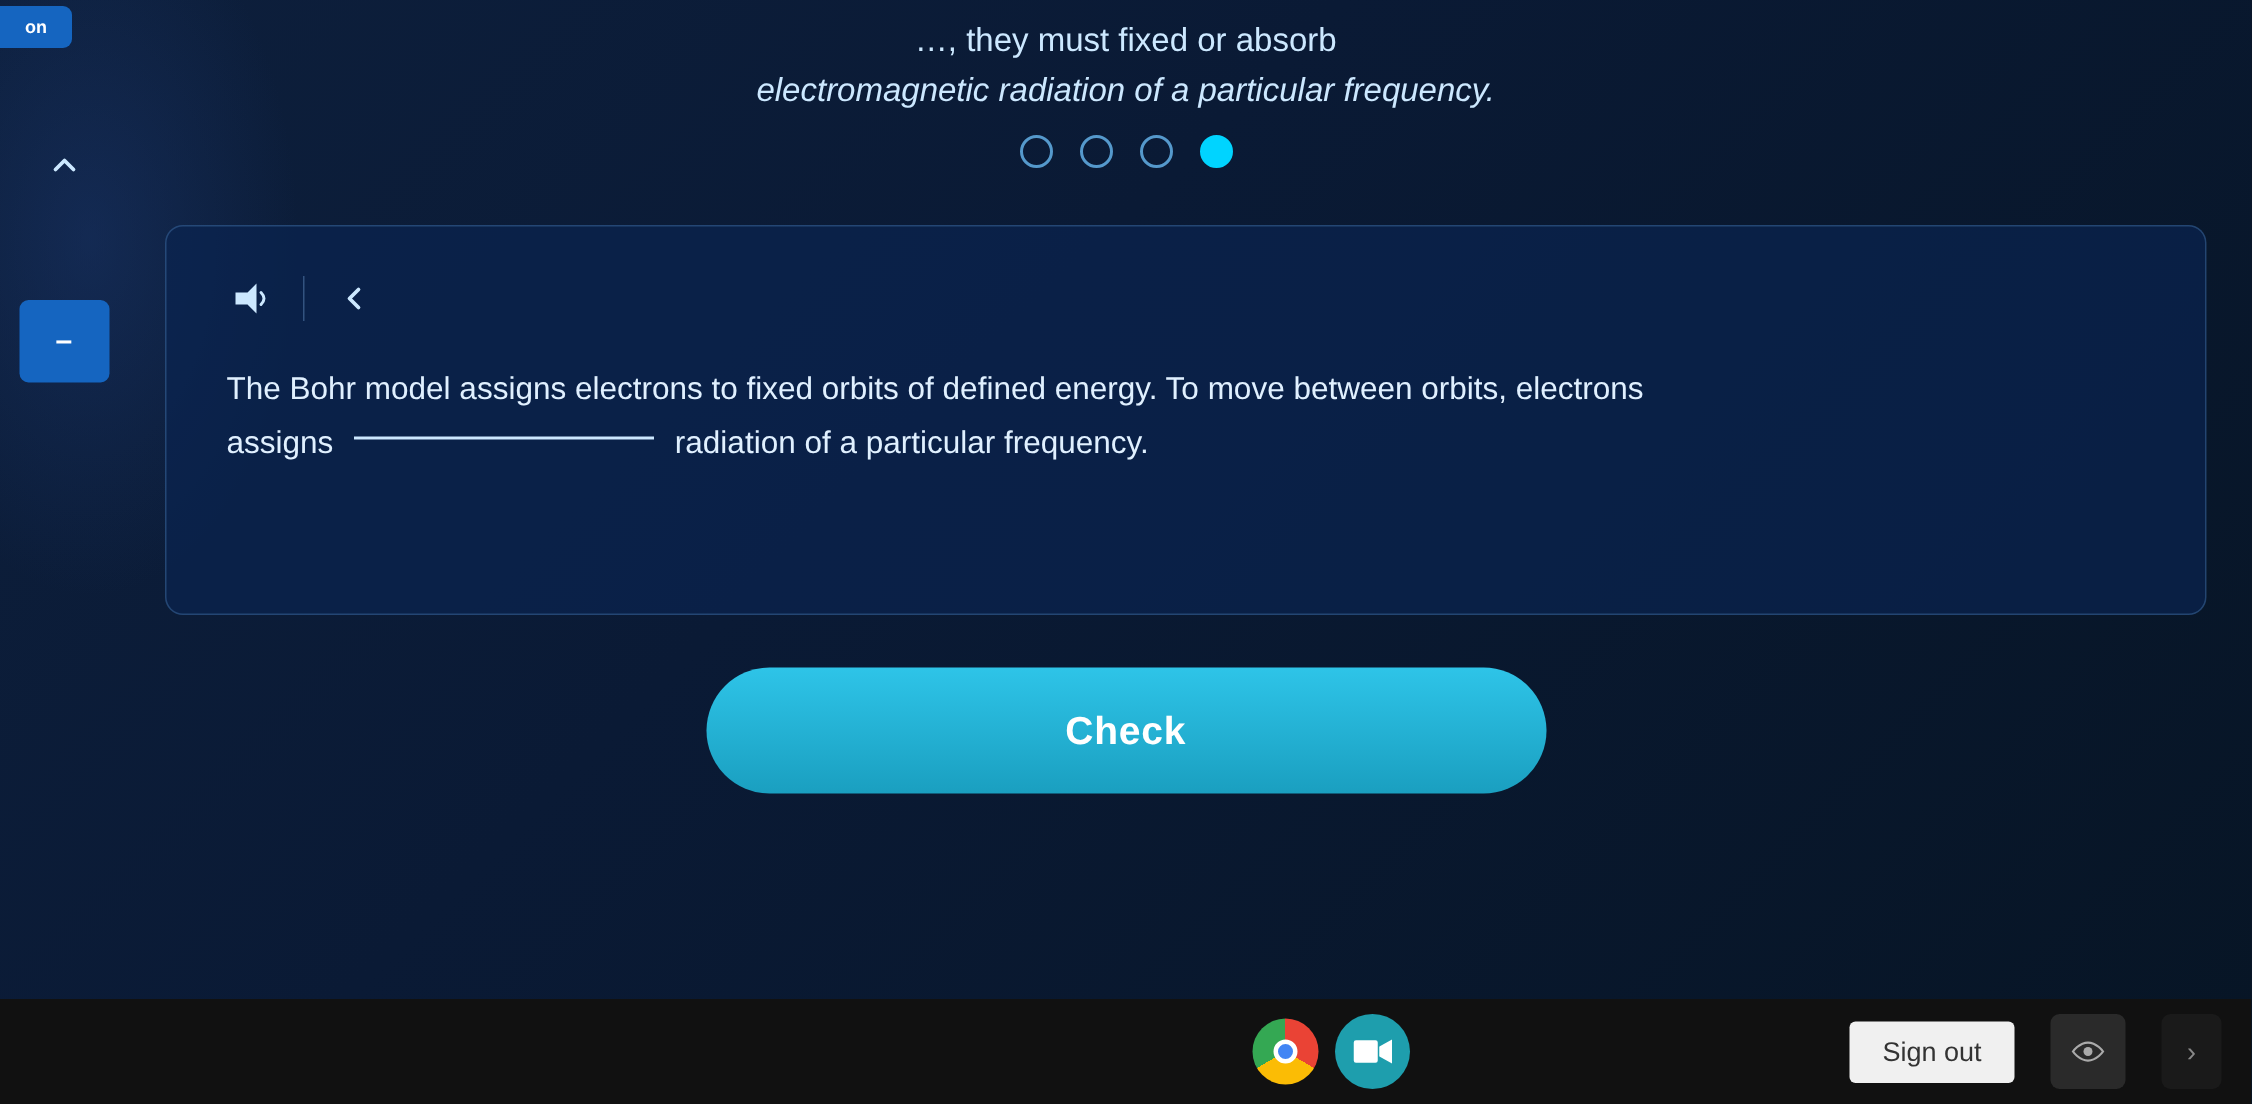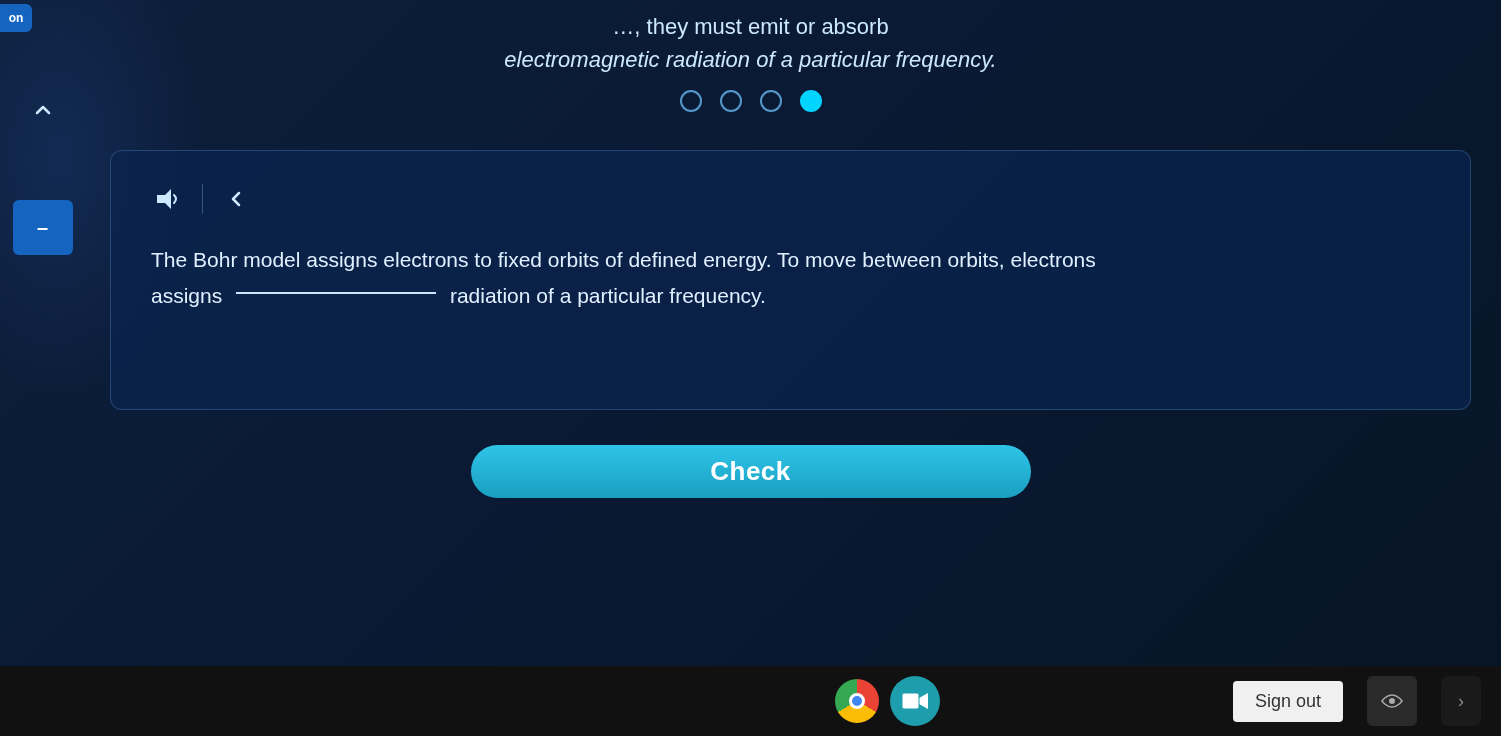--- a/index.html
+++ b/index.html
@@ -178,21 +178,21 @@
     .check-button-wrapper {
       position: absolute;
       top: 445px;
       left: 50%;
       transform: translateX(-50%);
       z-index: 4;
     }
 
     .check-button {
       width: 560px;
-      height: 53px;
+      height: 84px;
       background: linear-gradient(180deg, #2ec4e8 0%, #1a9fc0 100%);
       border: none;
       border-radius: 50px;
       color: #fff;
       font-size: 26px;
       font-weight: 600;
       cursor: pointer;
       letter-spacing: 0.5px;
     }
 
@@ -307,21 +307,21 @@
       cursor: pointer;
       color: #fff;
       font-size: 14px;
     }
 
     
     .top-left-tag {
       position: absolute;
       top: 4px;
       left: 0;
-      width: 32px;
+      width: 48px;
       height: 28px;
       background: #1565c0;
       border-radius: 0 6px 6px 0;
       display: flex;
       align-items: center;
       justify-content: center;
       z-index: 5;
     }
 
     
@@ -338,21 +338,21 @@
 <body>
 
 <div class="bg-overlay"></div>
 <div class="bg-image-blur"></div>
 
 <div class="top-left-tag">
   <span style="color:#fff; font-size:12px; font-weight:bold;">on</span>
 </div>
 
 <div class="top-text">
-  <div class="top-text-line1">…, they must emit or absorb</div>
+  <div class="top-text-line1">…, they must fixed or absorb</div>
   <div class="top-text-line2">electromagnetic radiation of a particular frequency.</div>
 </div>
 
 <div class="progress-dots">
   <div class="dot"></div>
   <div class="dot"></div>
   <div class="dot"></div>
   <div class="dot active"></div>
 </div>
 

